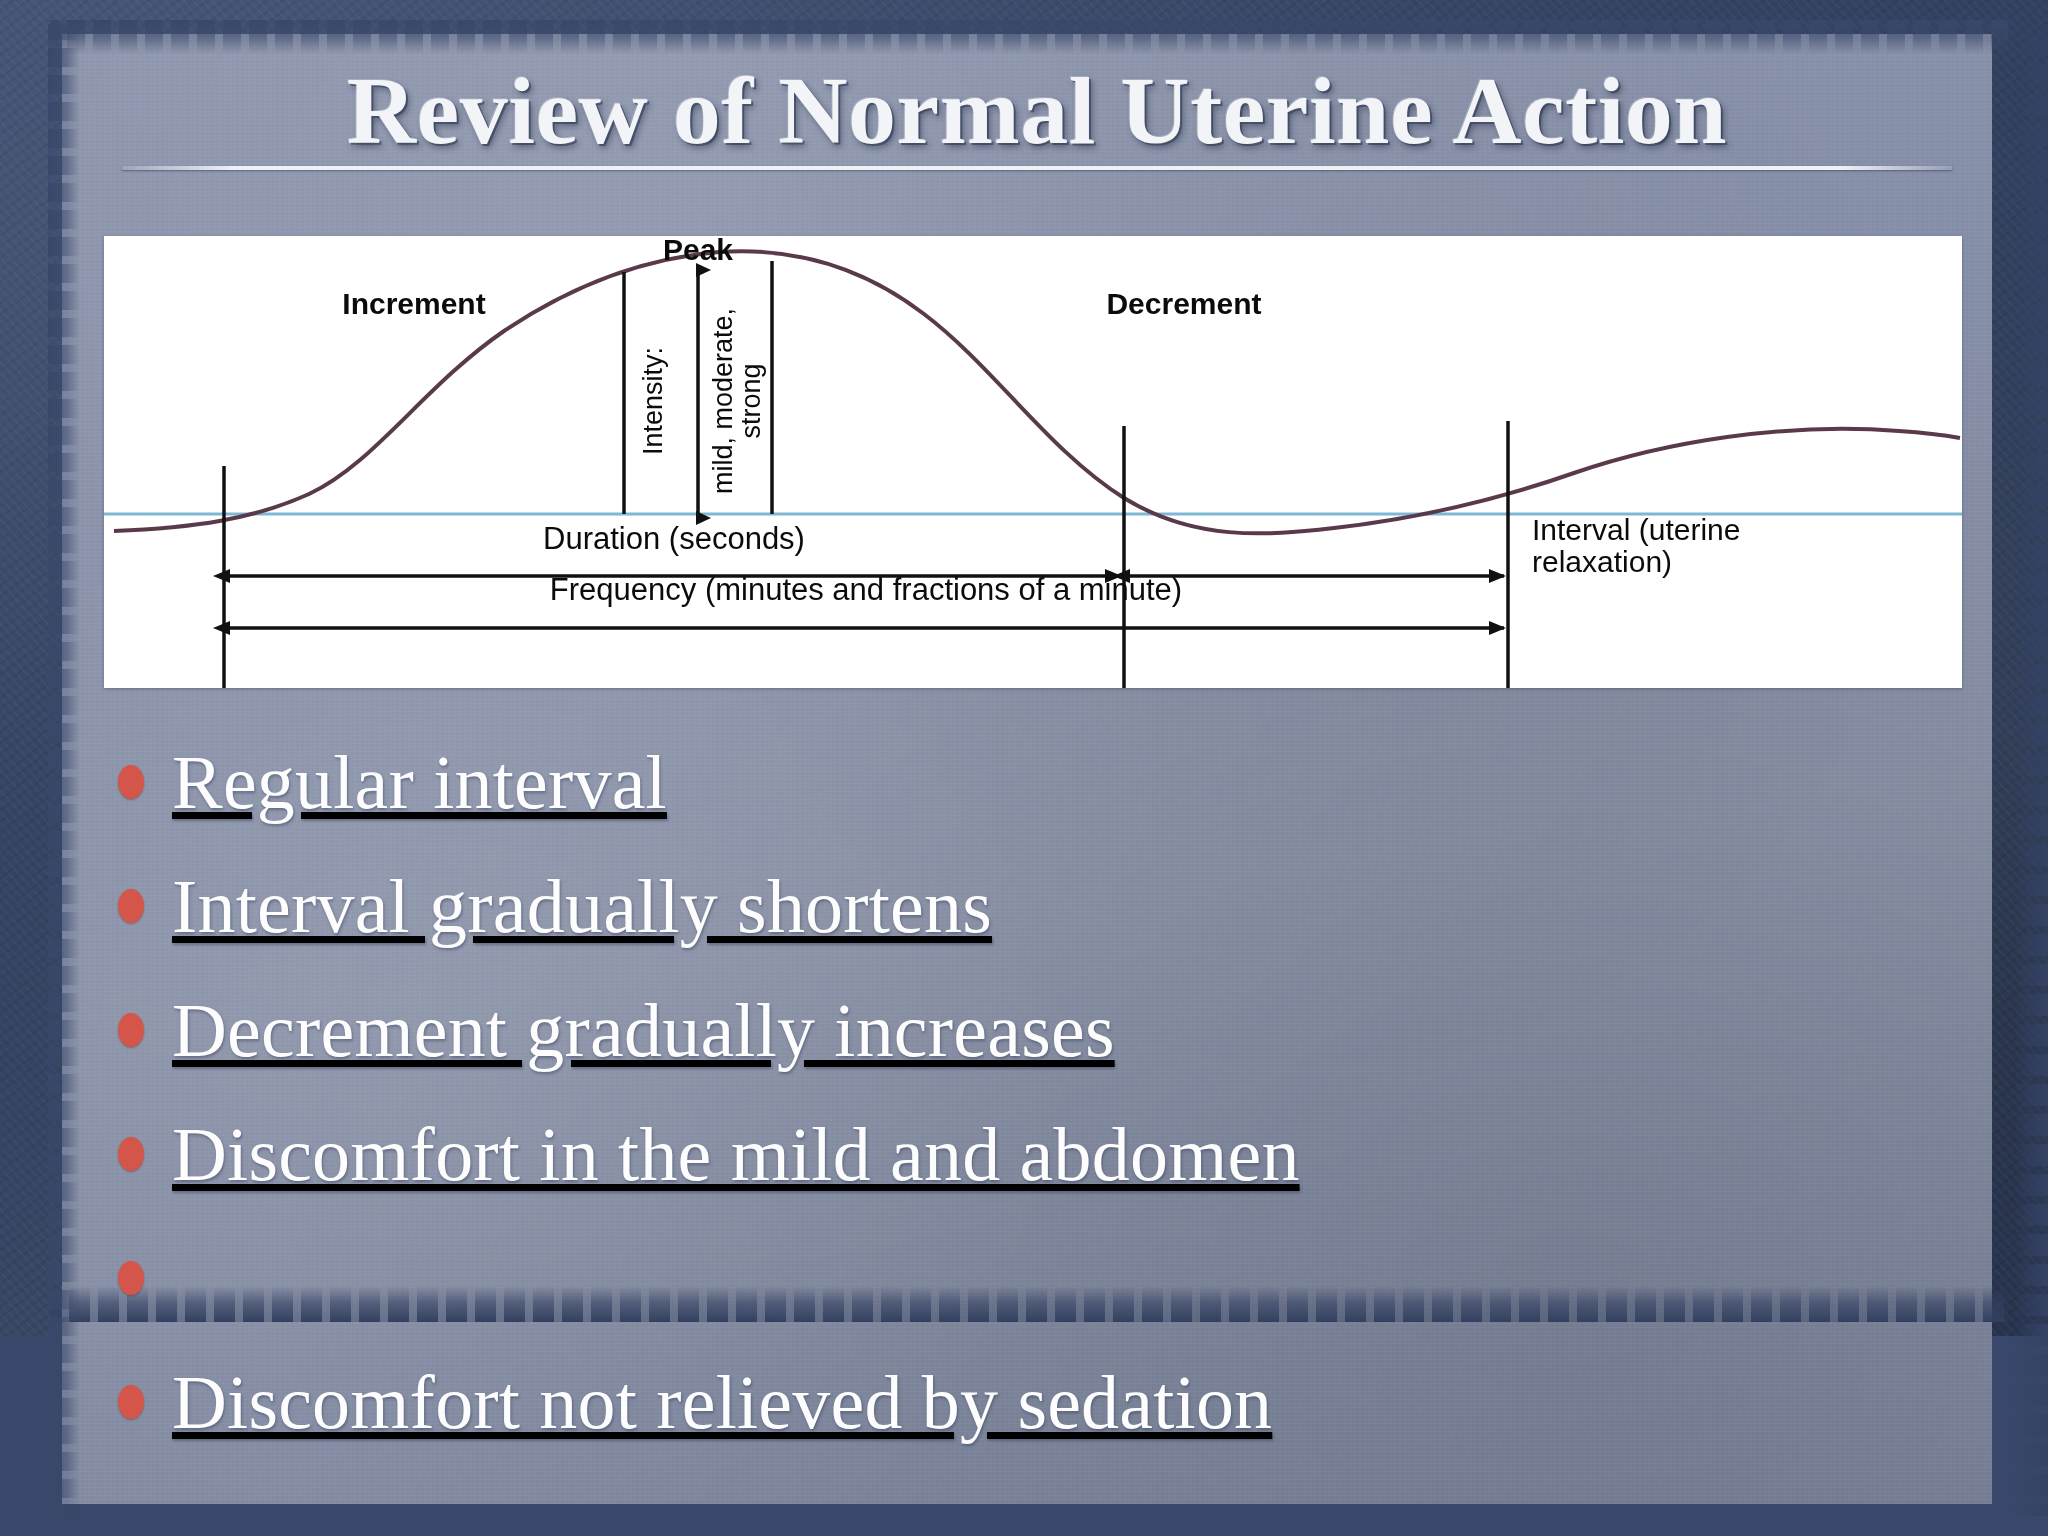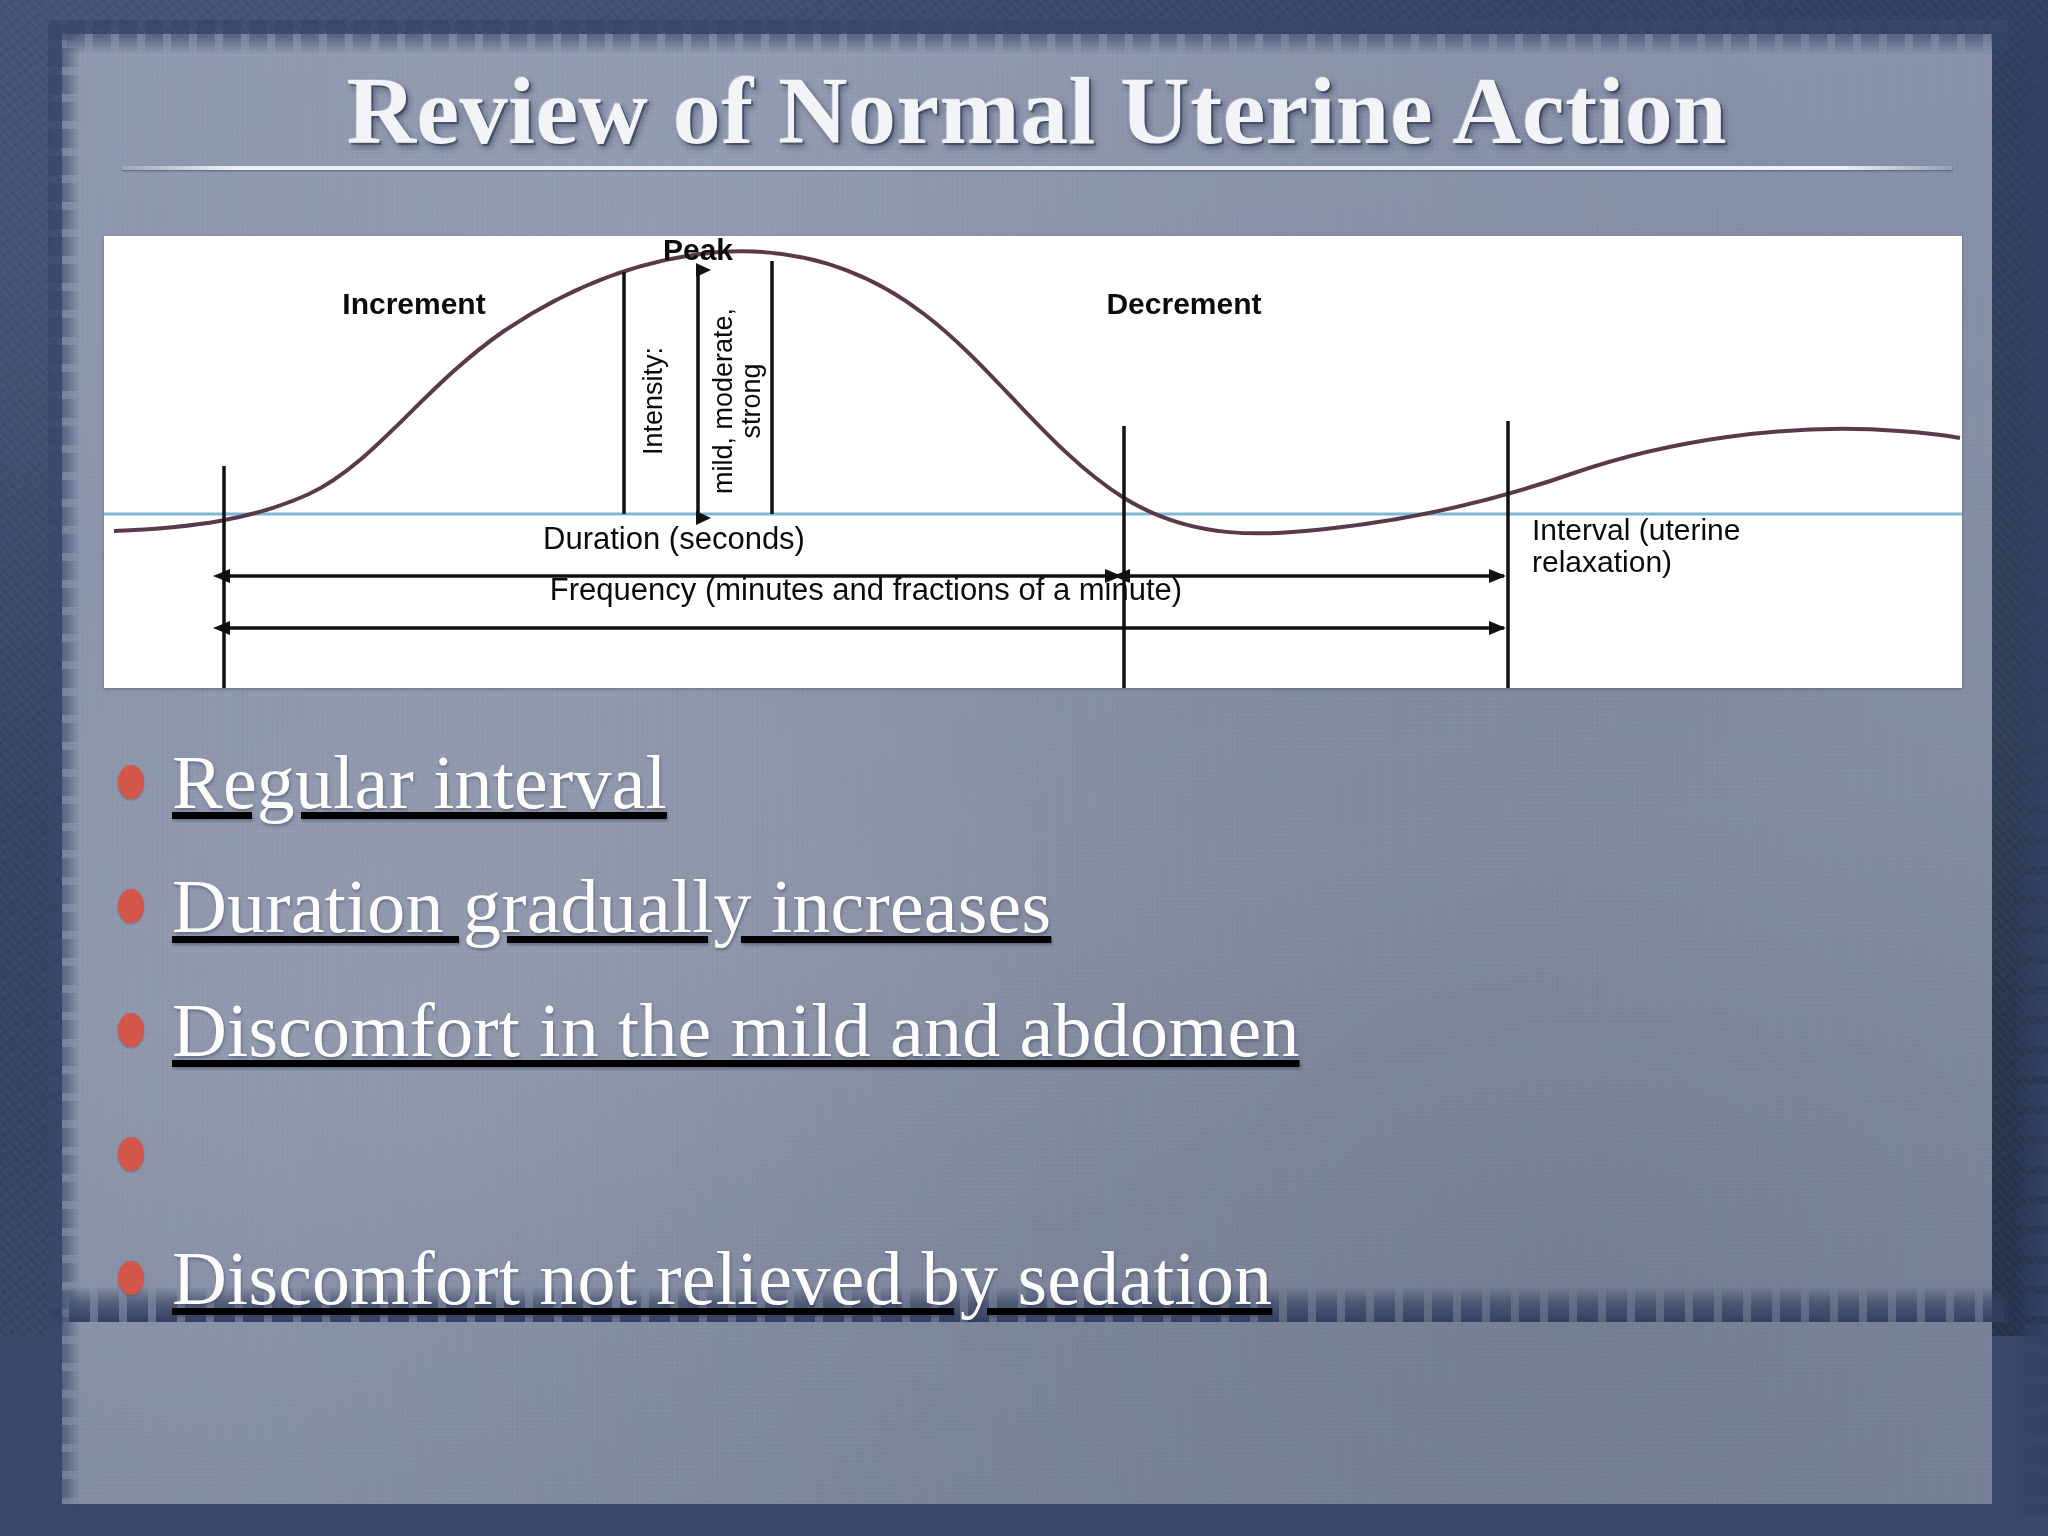--- a/index.html
+++ b/index.html
@@ -190,21 +190,25 @@
     </svg>
   </div>
 
   <div id="bullets">
     <div class="brow">
       <span class="bdot"></span>
       <span class="btext">Regular interval</span>
     </div>
     <div class="brow">
       <span class="bdot"></span>
-      <span class="btext">Duration gradually increases</span>
+      <span class="btext">Interval gradually shortens</span>
+    </div>
+    <div class="brow">
+      <span class="bdot"></span>
+      <span class="btext">Decrement gradually increases</span>
     </div>
     <div class="brow">
       <span class="bdot"></span>
       <span class="btext">Discomfort in the mild and abdomen</span>
     </div>
     <div class="brow">
       <span class="bdot"></span>
     </div>
     <div class="brow">
       <span class="bdot"></span>

